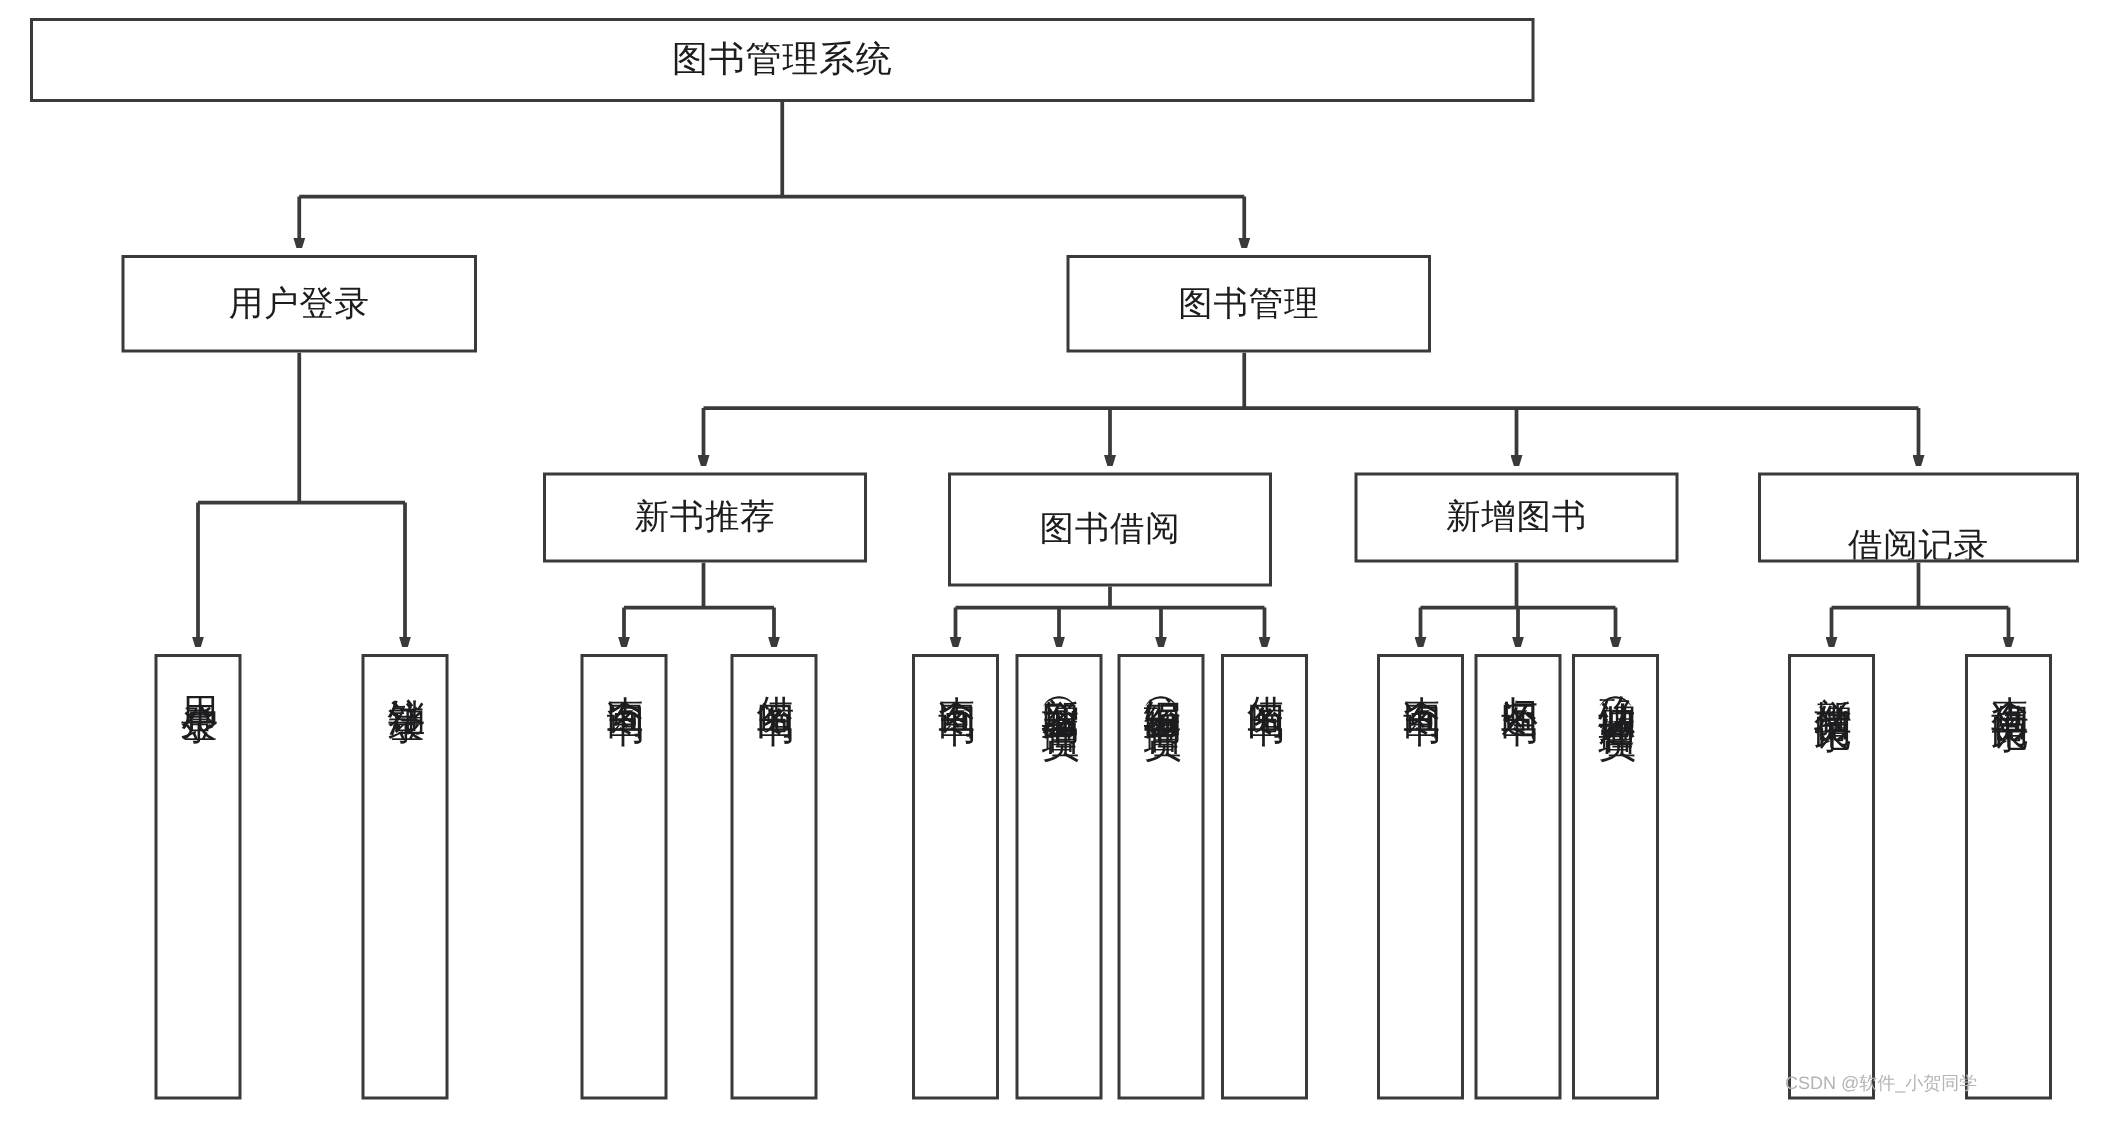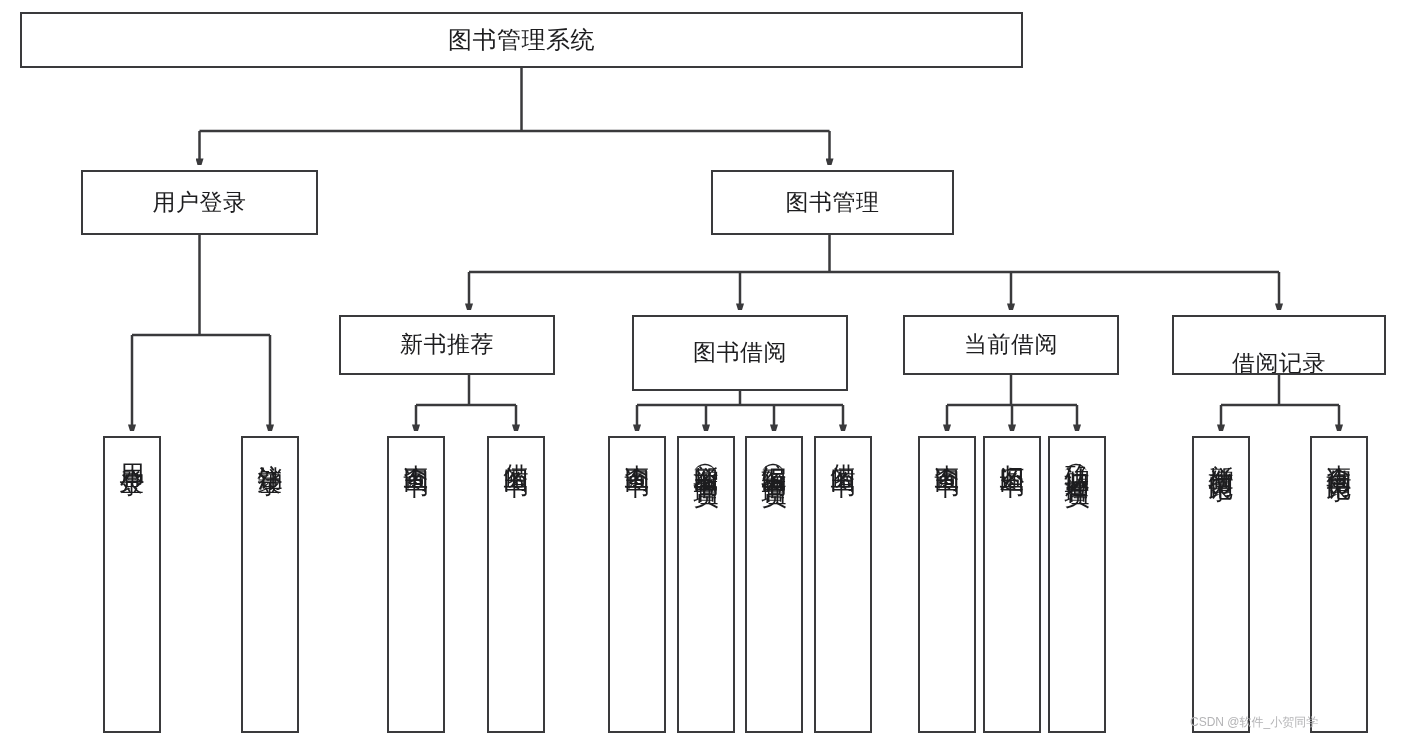--- a/index.html
+++ b/index.html
@@ -114,28 +114,28 @@
   <div id="nodes">
       <div class="node horizontal root" style="left: 20px; top: 12px; width: 1003px; height: 56px; border-color: rgb(58, 58, 60);">
         <span class="node-label" style="color: rgb(29, 29, 31);">图书管理系统</span>
       </div>
       <div class="node horizontal" style="left: 81px; top: 170px; width: 237px; height: 65px; border-color: rgb(58, 58, 60);">
         <span class="node-label" style="color: rgb(29, 29, 31);">用户登录</span>
       </div>
       <div class="node horizontal" style="left: 711px; top: 170px; width: 243px; height: 65px; border-color: rgb(58, 58, 60);">
         <span class="node-label" style="color: rgb(29, 29, 31);">图书管理</span>
       </div>
-      <div class="node horizontal" style="left: 339px; top: 315px; width: 216px; height: 60px; border-color: rgb(58, 58, 60);">
+      <div class="node horizontal" style="left: 362px; top: 315px; width: 216px; height: 60px; border-color: rgb(58, 58, 60);">
         <span class="node-label" style="color: rgb(29, 29, 31);">新书推荐</span>
       </div>
       <div class="node horizontal" style="left: 632px; top: 315px; width: 216px; height: 76px; border-color: rgb(58, 58, 60);">
         <span class="node-label" style="color: rgb(29, 29, 31);">图书借阅</span>
       </div>
       <div class="node horizontal" style="left: 903px; top: 315px; width: 216px; height: 60px; border-color: rgb(58, 58, 60);">
-        <span class="node-label" style="color: rgb(29, 29, 31);">当前借阅</span>
+        <span class="node-label" style="color: rgb(29, 29, 31);">新增图书</span>
       </div>
       <div class="node horizontal" style="left: 1172px; top: 315px; width: 214px; height: 60px; border-color: rgb(58, 58, 60);">
         <span class="node-label" style="color: rgb(29, 29, 31); margin-top: 37px;">借阅记录</span>
       </div>
       <div class="node vertical" style="left: 103px; top: 436px; width: 58px; height: 297px; border-color: rgb(58, 58, 60);">
         <span class="node-label" style="color: rgb(29, 29, 31);">用户登录</span>
       </div>
       <div class="node vertical" style="left: 241px; top: 436px; width: 58px; height: 297px; border-color: rgb(58, 58, 60);">
         <span class="node-label" style="color: rgb(29, 29, 31);">注销登录</span>
       </div>

